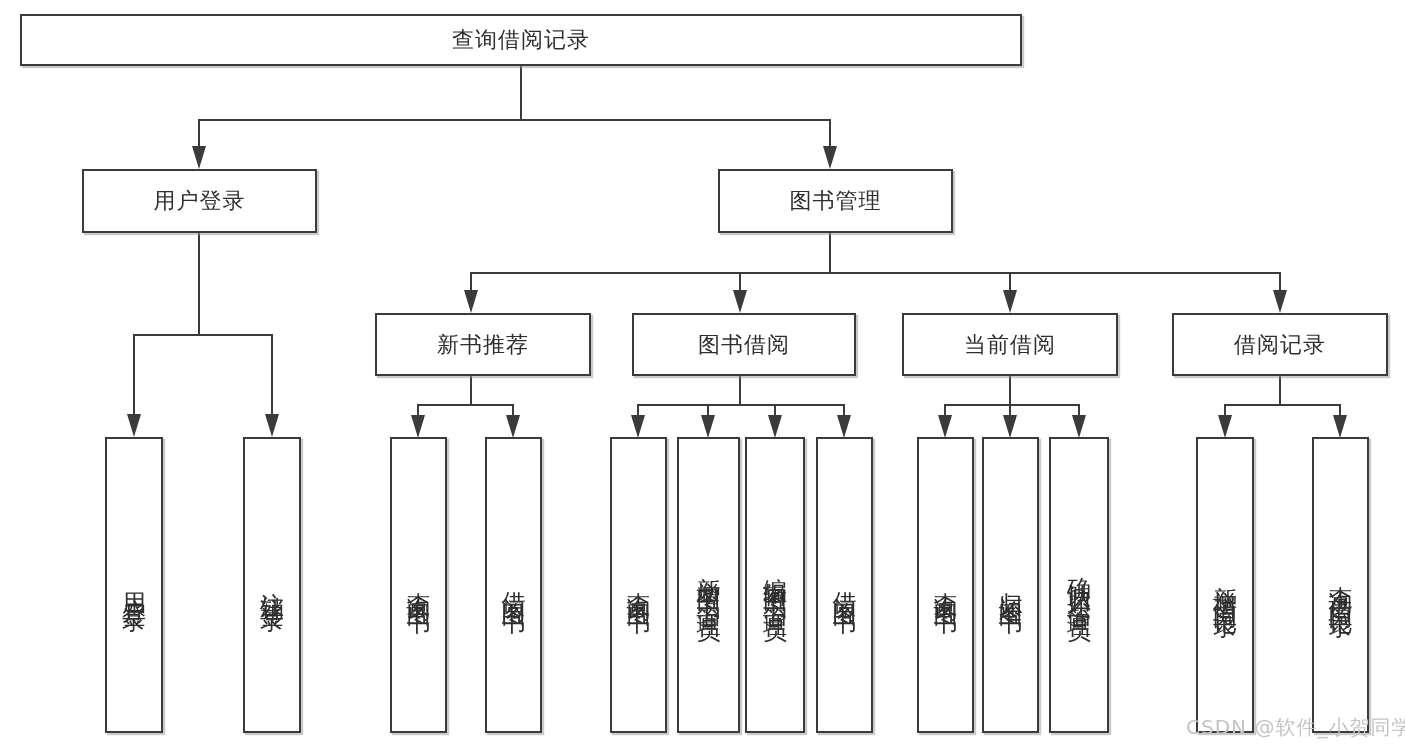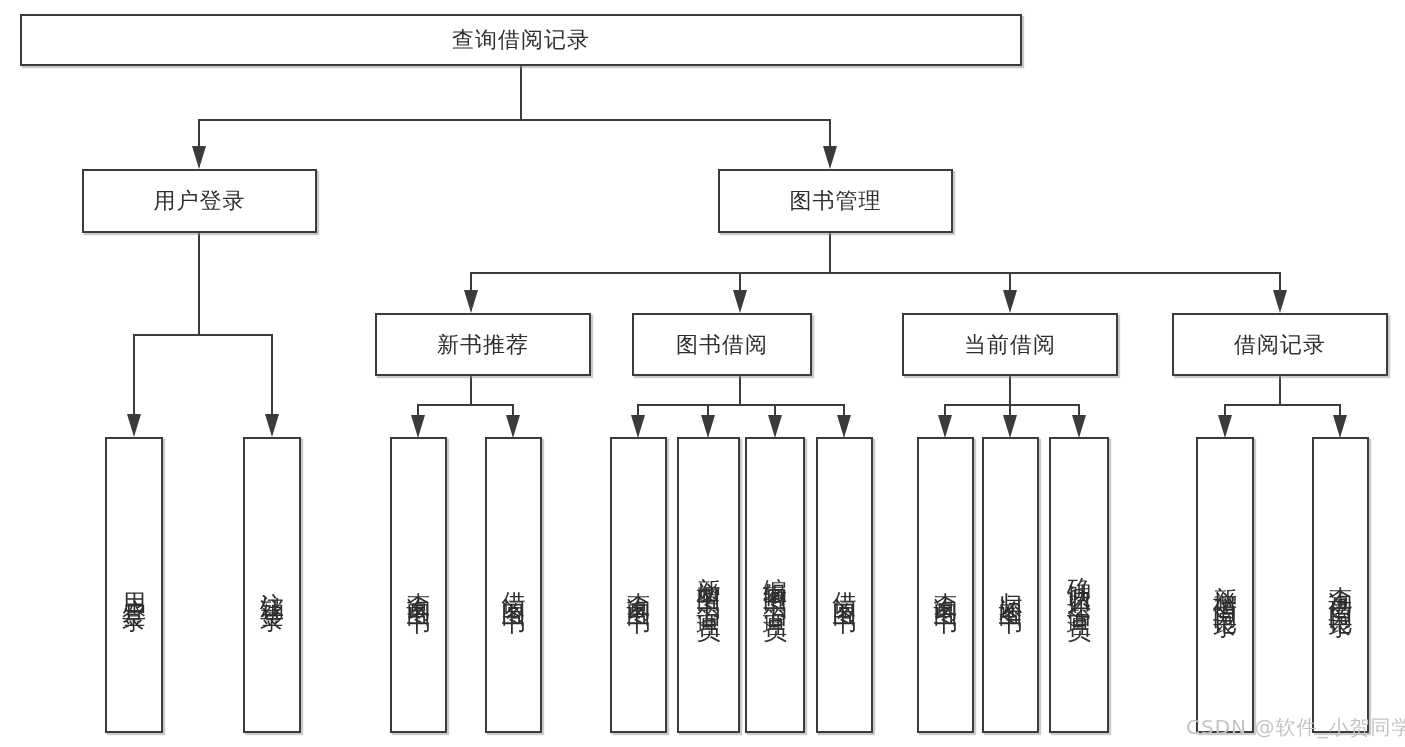--- a/index.html
+++ b/index.html
@@ -80,21 +80,21 @@
   <div class="v-line" style="left:470px;top:272px;height:22px;"></div>
   <div class="arrow" style="left:464px;top:290px;"></div>
   <div class="v-line" style="left:739px;top:272px;height:22px;"></div>
   <div class="arrow" style="left:733px;top:290px;"></div>
   <div class="v-line" style="left:1009px;top:272px;height:22px;"></div>
   <div class="arrow" style="left:1003px;top:290px;"></div>
   <div class="v-line" style="left:1279px;top:272px;height:22px;"></div>
   <div class="arrow" style="left:1273px;top:290px;"></div>
 
   <div class="box hbox" style="left:363px;top:313px;width:216px;height:63px;margin-left:12px;">新书推荐</div>
-  <div class="box hbox" style="left:632px;top:313px;width:180px;height:63px;">图书借阅</div>
+  <div class="box hbox" style="left:632px;top:313px;width:224px;height:63px;">图书借阅</div>
   <div class="box hbox" style="left:1172px;top:313px;width:216px;height:63px;">借阅记录</div>
   <div class="box hbox" style="left:902px;top:313px;width:216px;height:63px;">当前借阅</div>
 
   <div class="v-line" style="left:470px;top:376px;height:30px;"></div>
   <div class="h-line" style="left:417px;top:404px;width:97px;"></div>
   <div class="v-line" style="left:417px;top:404px;height:16px;"></div>
   <div class="arrow" style="left:411px;top:415px;"></div>
   <div class="v-line" style="left:512px;top:404px;height:16px;"></div>
   <div class="arrow" style="left:506px;top:415px;"></div>
 

